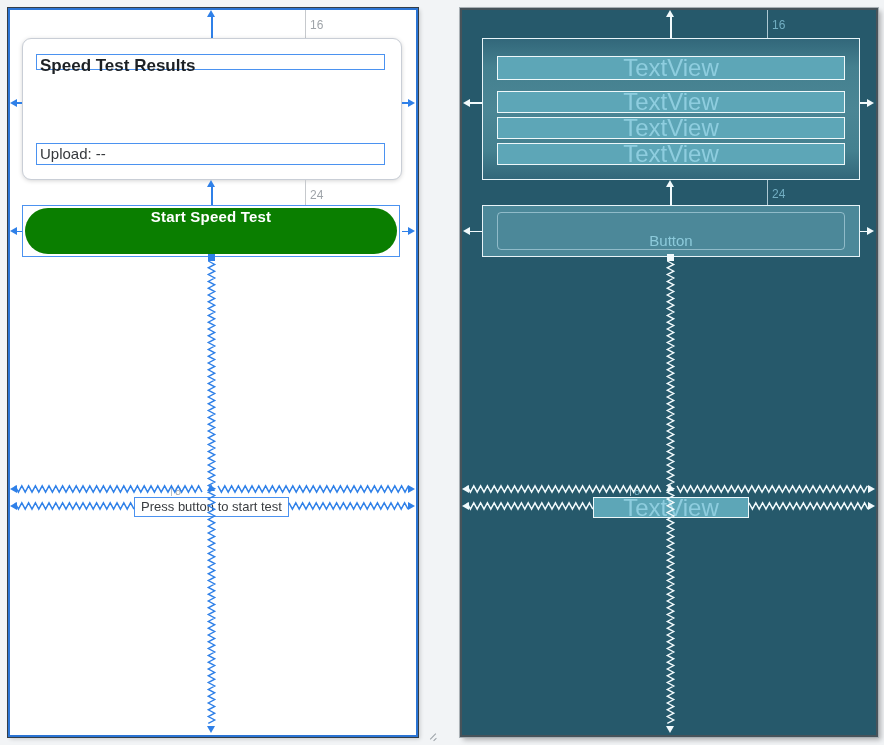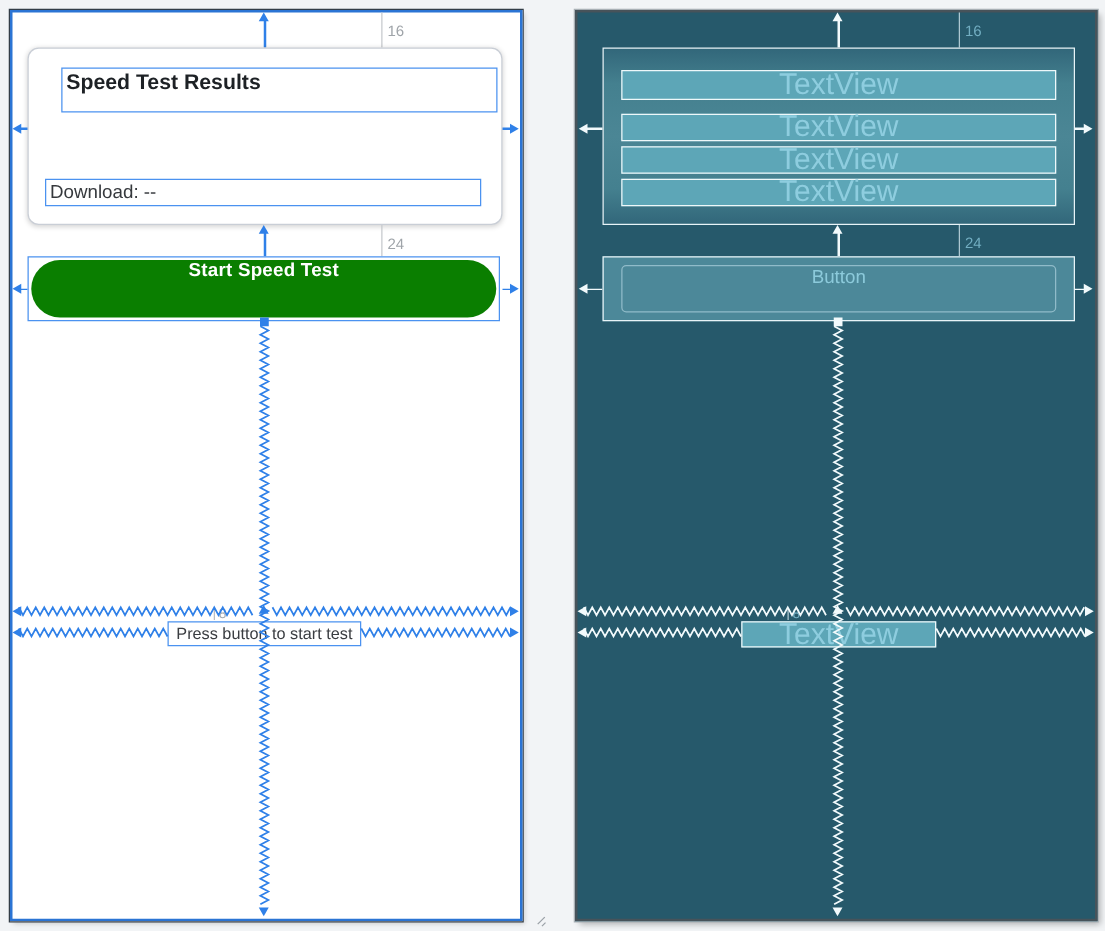--- a/index.html
+++ b/index.html
@@ -63,44 +63,44 @@
     background:linear-gradient(180deg,#32677a 0%,#44808f 20%,#4b8695 50%,#44808f 80%,#32677a 100%);
   }
   .bp-box{
     position:absolute;box-sizing:border-box;border:1px solid #eef8fa;background:#5da6b7;
     display:flex;align-items:center;justify-content:center;z-index:2
   }
   .bp-box .txt{position:relative;z-index:7;font-size:24px;color:rgba(146,208,226,.92);white-space:nowrap;line-height:24px}
   .bp-btn-bounds{position:absolute;box-sizing:border-box;border:1px solid #e8f4f8;background:#4c8899;z-index:2}
   .bp-btn-inner{
     position:absolute;box-sizing:border-box;border:1px solid rgba(200,230,240,.55);border-radius:4px;
-    display:flex;align-items:flex-start;justify-content:center;z-index:3
+    display:flex;align-items:flex-end;justify-content:center;z-index:3
   }
   .bp-btn-inner .txt{font-size:15px;color:#8ccadb}
   .rsz{position:absolute;width:10px;height:10px;z-index:2}
   .rsz i{position:absolute;display:block;background:#9aa0a6;height:1px;transform:rotate(-45deg)}
 </style>
 </head>
 <body>
 
 <section class="surface design-surface">
 
   <div class="mg" style="left:297px;top:2px;height:28px"></div>
   <div class="mlabel" style="left:302px;top:11px">16</div>
 
   <div class="ln" style="left:203px;top:8px;width:1.5px;height:22px"></div>
   <div class="ah up" style="left:199px;top:2px"></div>
 
   <div class="card" style="left:14px;top:30px;width:380px;height:142px"></div>
 
-  <div class="wbox" style="left:41px;top:46px;width:349px;height:36px">
+  <div class="wbox" style="left:28px;top:46px;width:349px;height:16px">
     <span class="txt title-text">Speed Test Results</span>
   </div>
   <div class="wbox" style="left:28px;top:135px;width:349px;height:22px">
-    <span class="txt row-text">Download: --</span>
+    <span class="txt row-text">Upload: --</span>
   </div>
 
   <div class="ln" style="left:8px;top:94px;width:6px;height:1.5px"></div>
   <div class="ah left" style="left:2px;top:90.5px"></div>
   <div class="ln" style="left:394px;top:94px;width:6px;height:1.5px"></div>
   <div class="ah right" style="left:400px;top:90.5px"></div>
 
   <div class="ln" style="left:203px;top:176px;width:1.5px;height:21px"></div>
   <div class="ah up" style="left:199px;top:172px"></div>
   <div class="mg" style="left:297px;top:172px;height:25px"></div>

